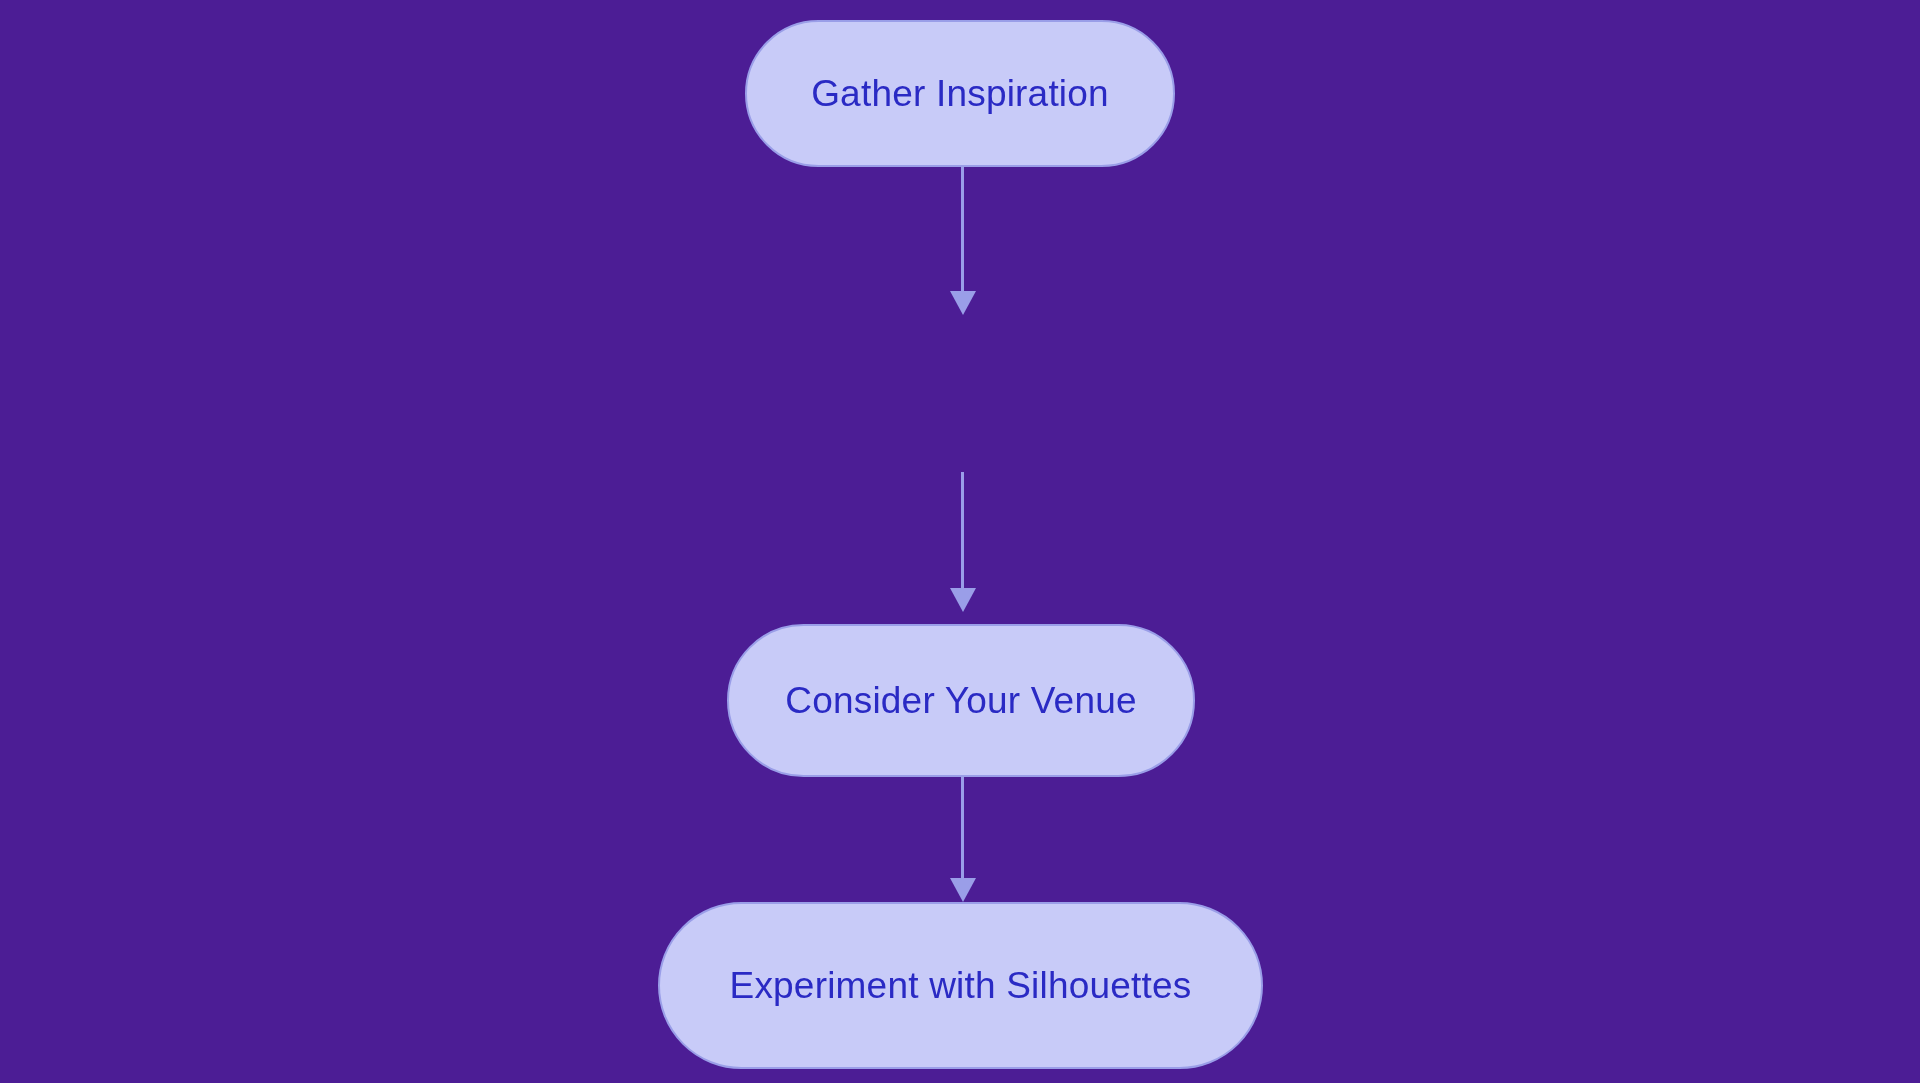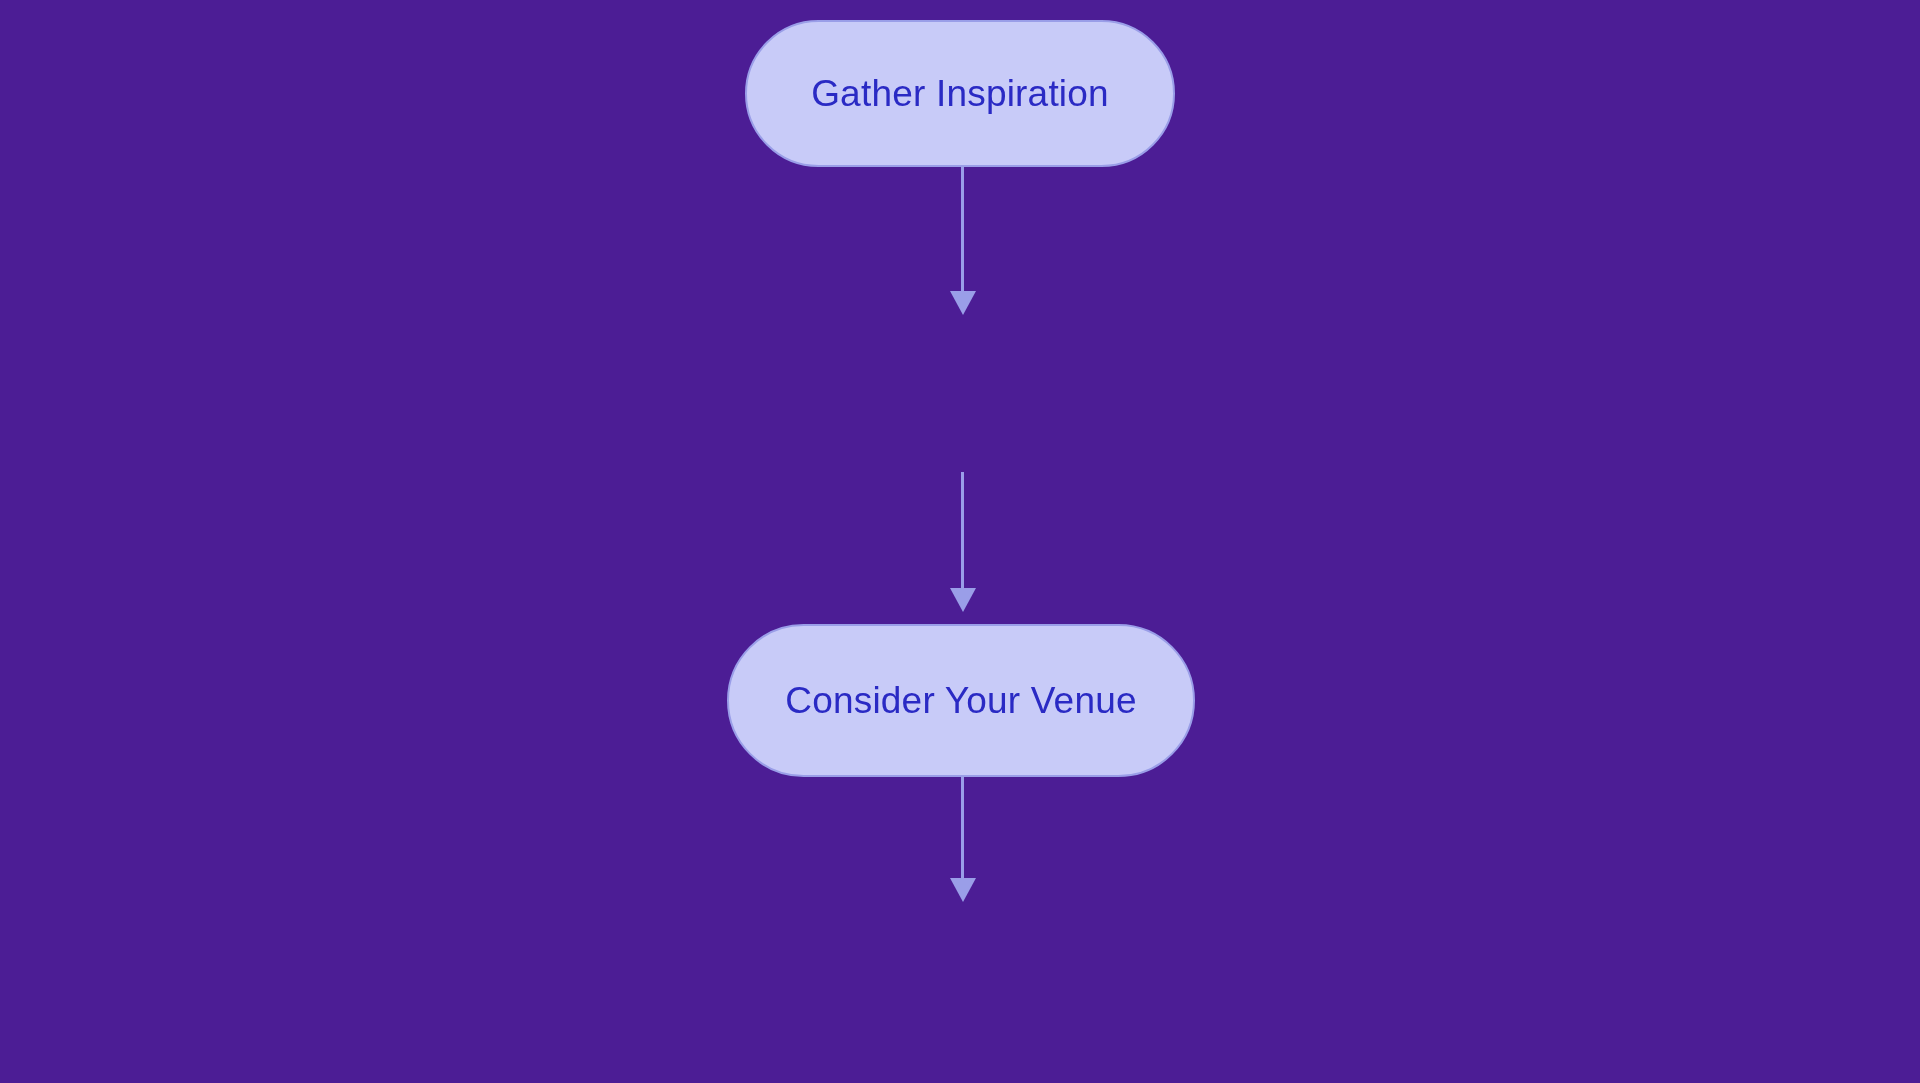--- a/index.html
+++ b/index.html
@@ -110,14 +110,17 @@
 
   <div class="node" id="node-3">
     <span class="node-label">Consider Your Venue</span>
   </div>
 
   <div class="connector" id="edge-3">
     <div class="connector-line"></div>
     <div class="connector-arrow"></div>
   </div>
 
+  <div class="node" id="node-4">
+    <span class="node-label">Experiment with Silhouettes</span>
+  </div>
 
 </div>
 
 </body></html>

